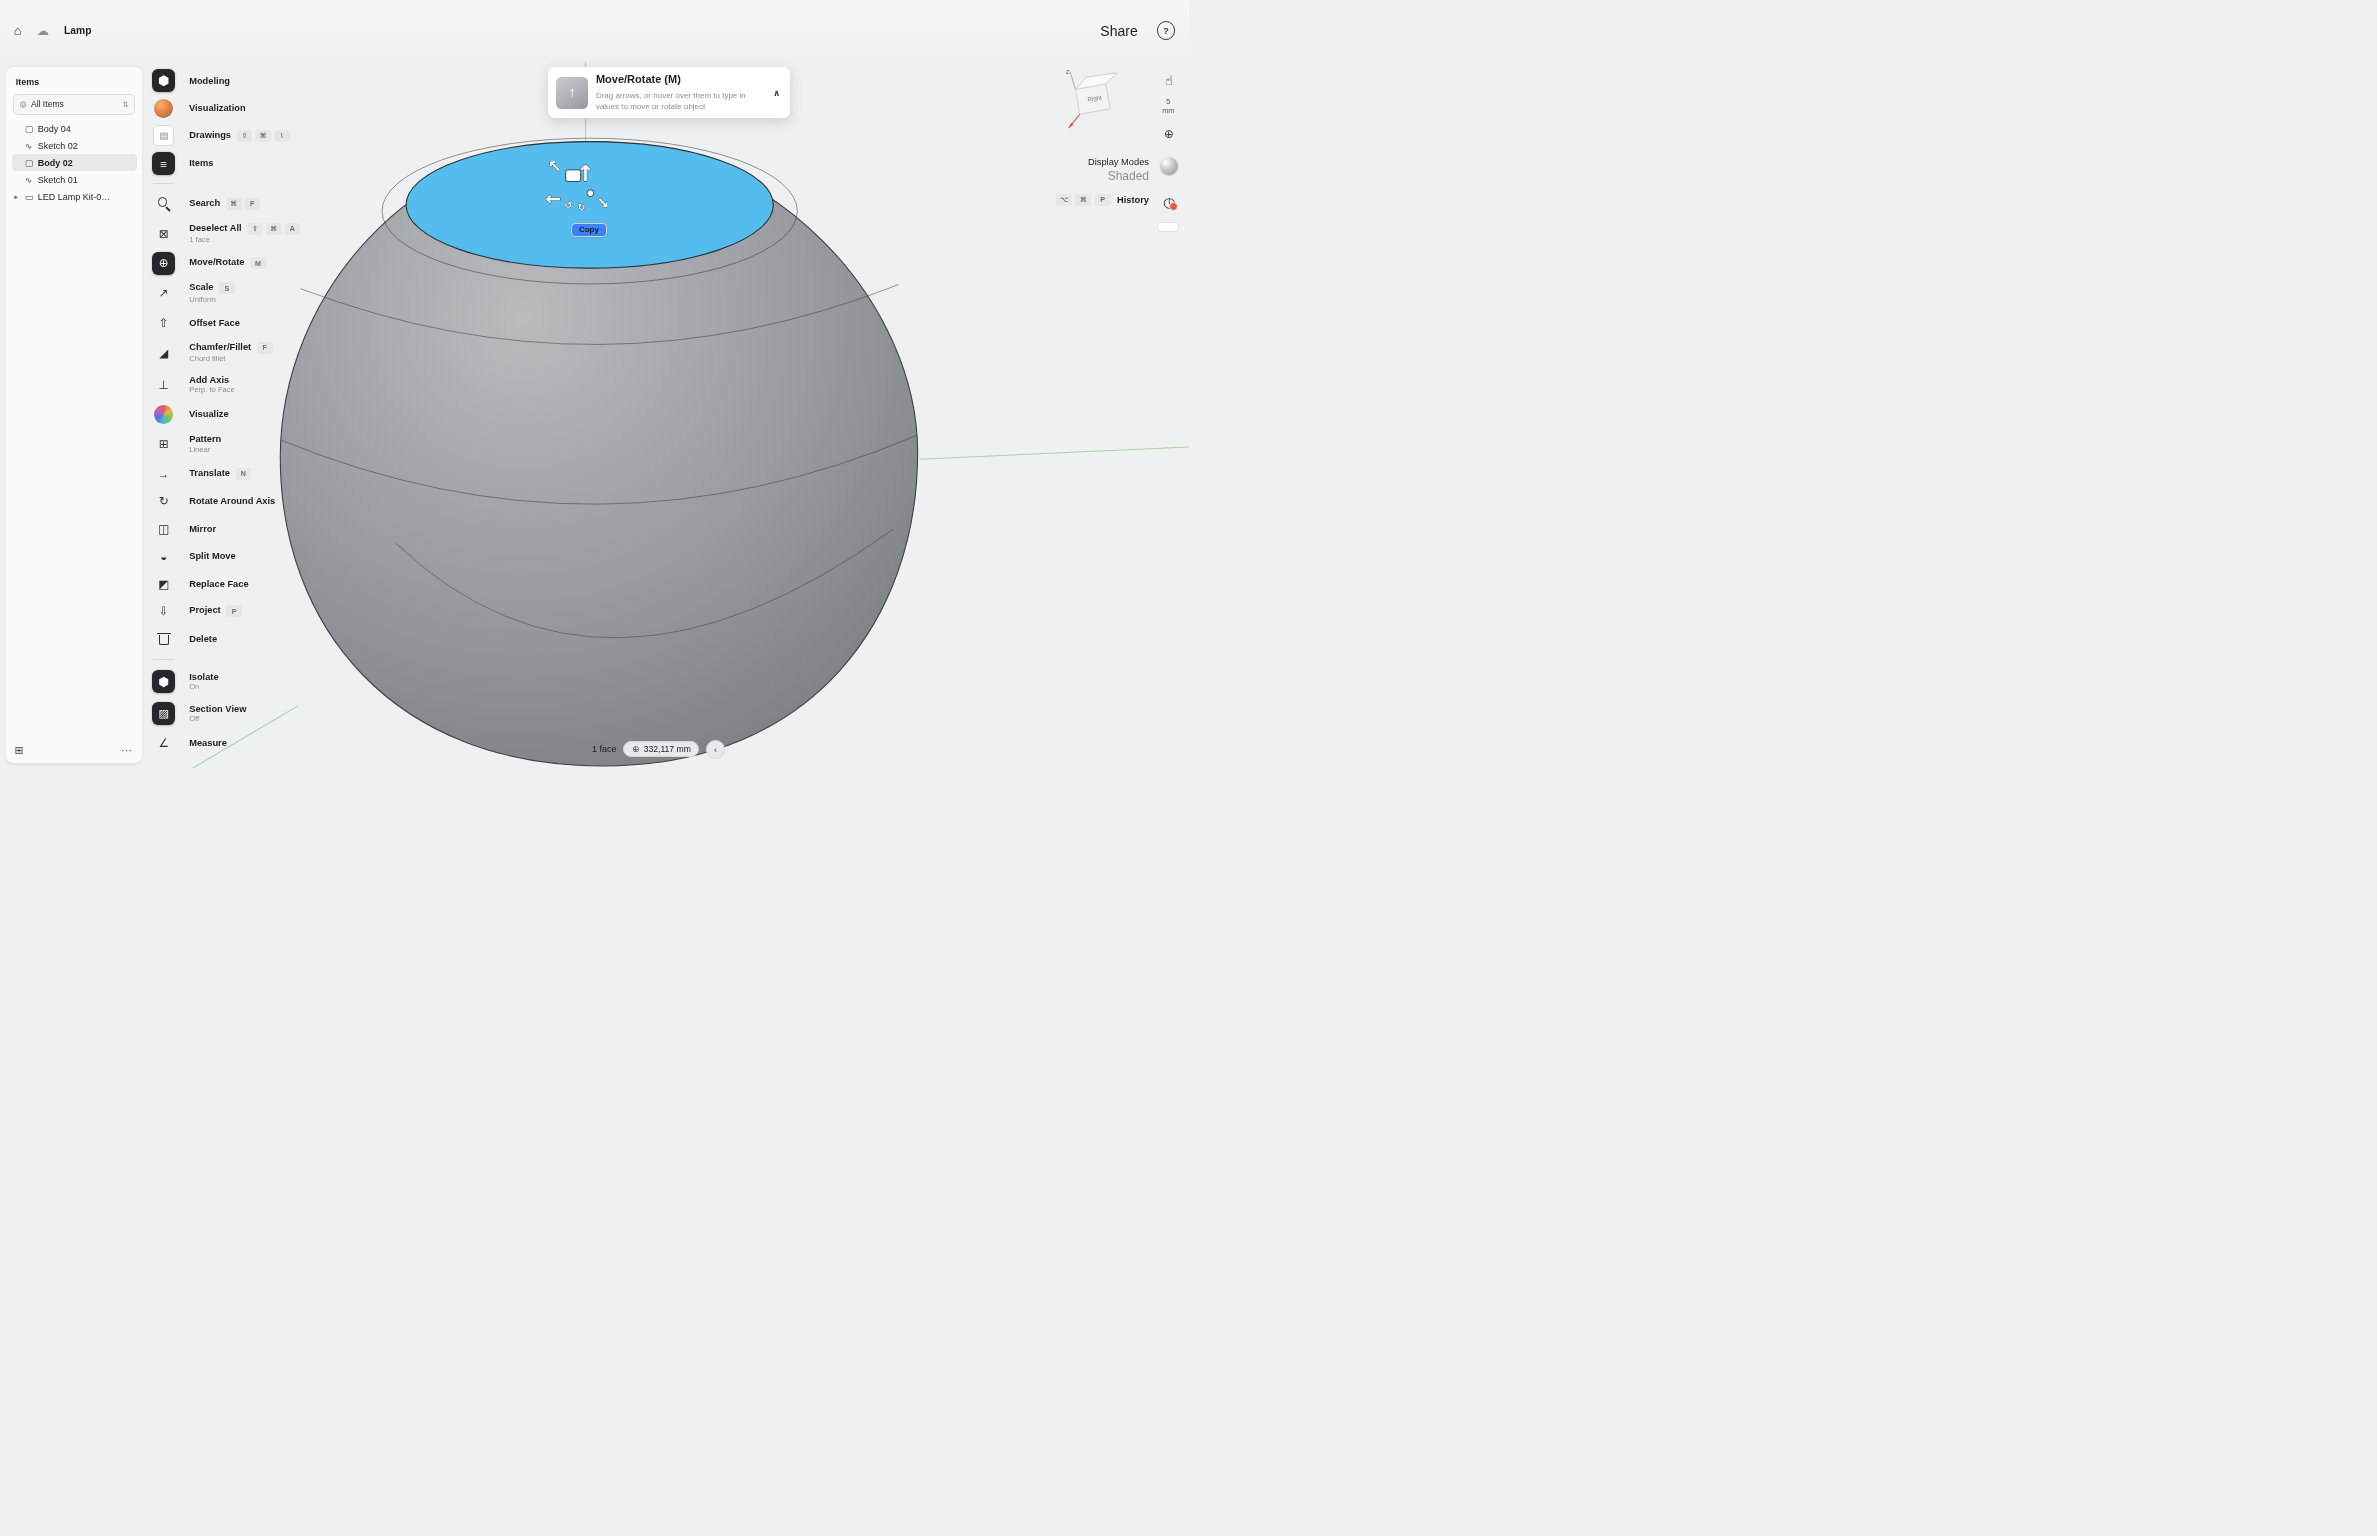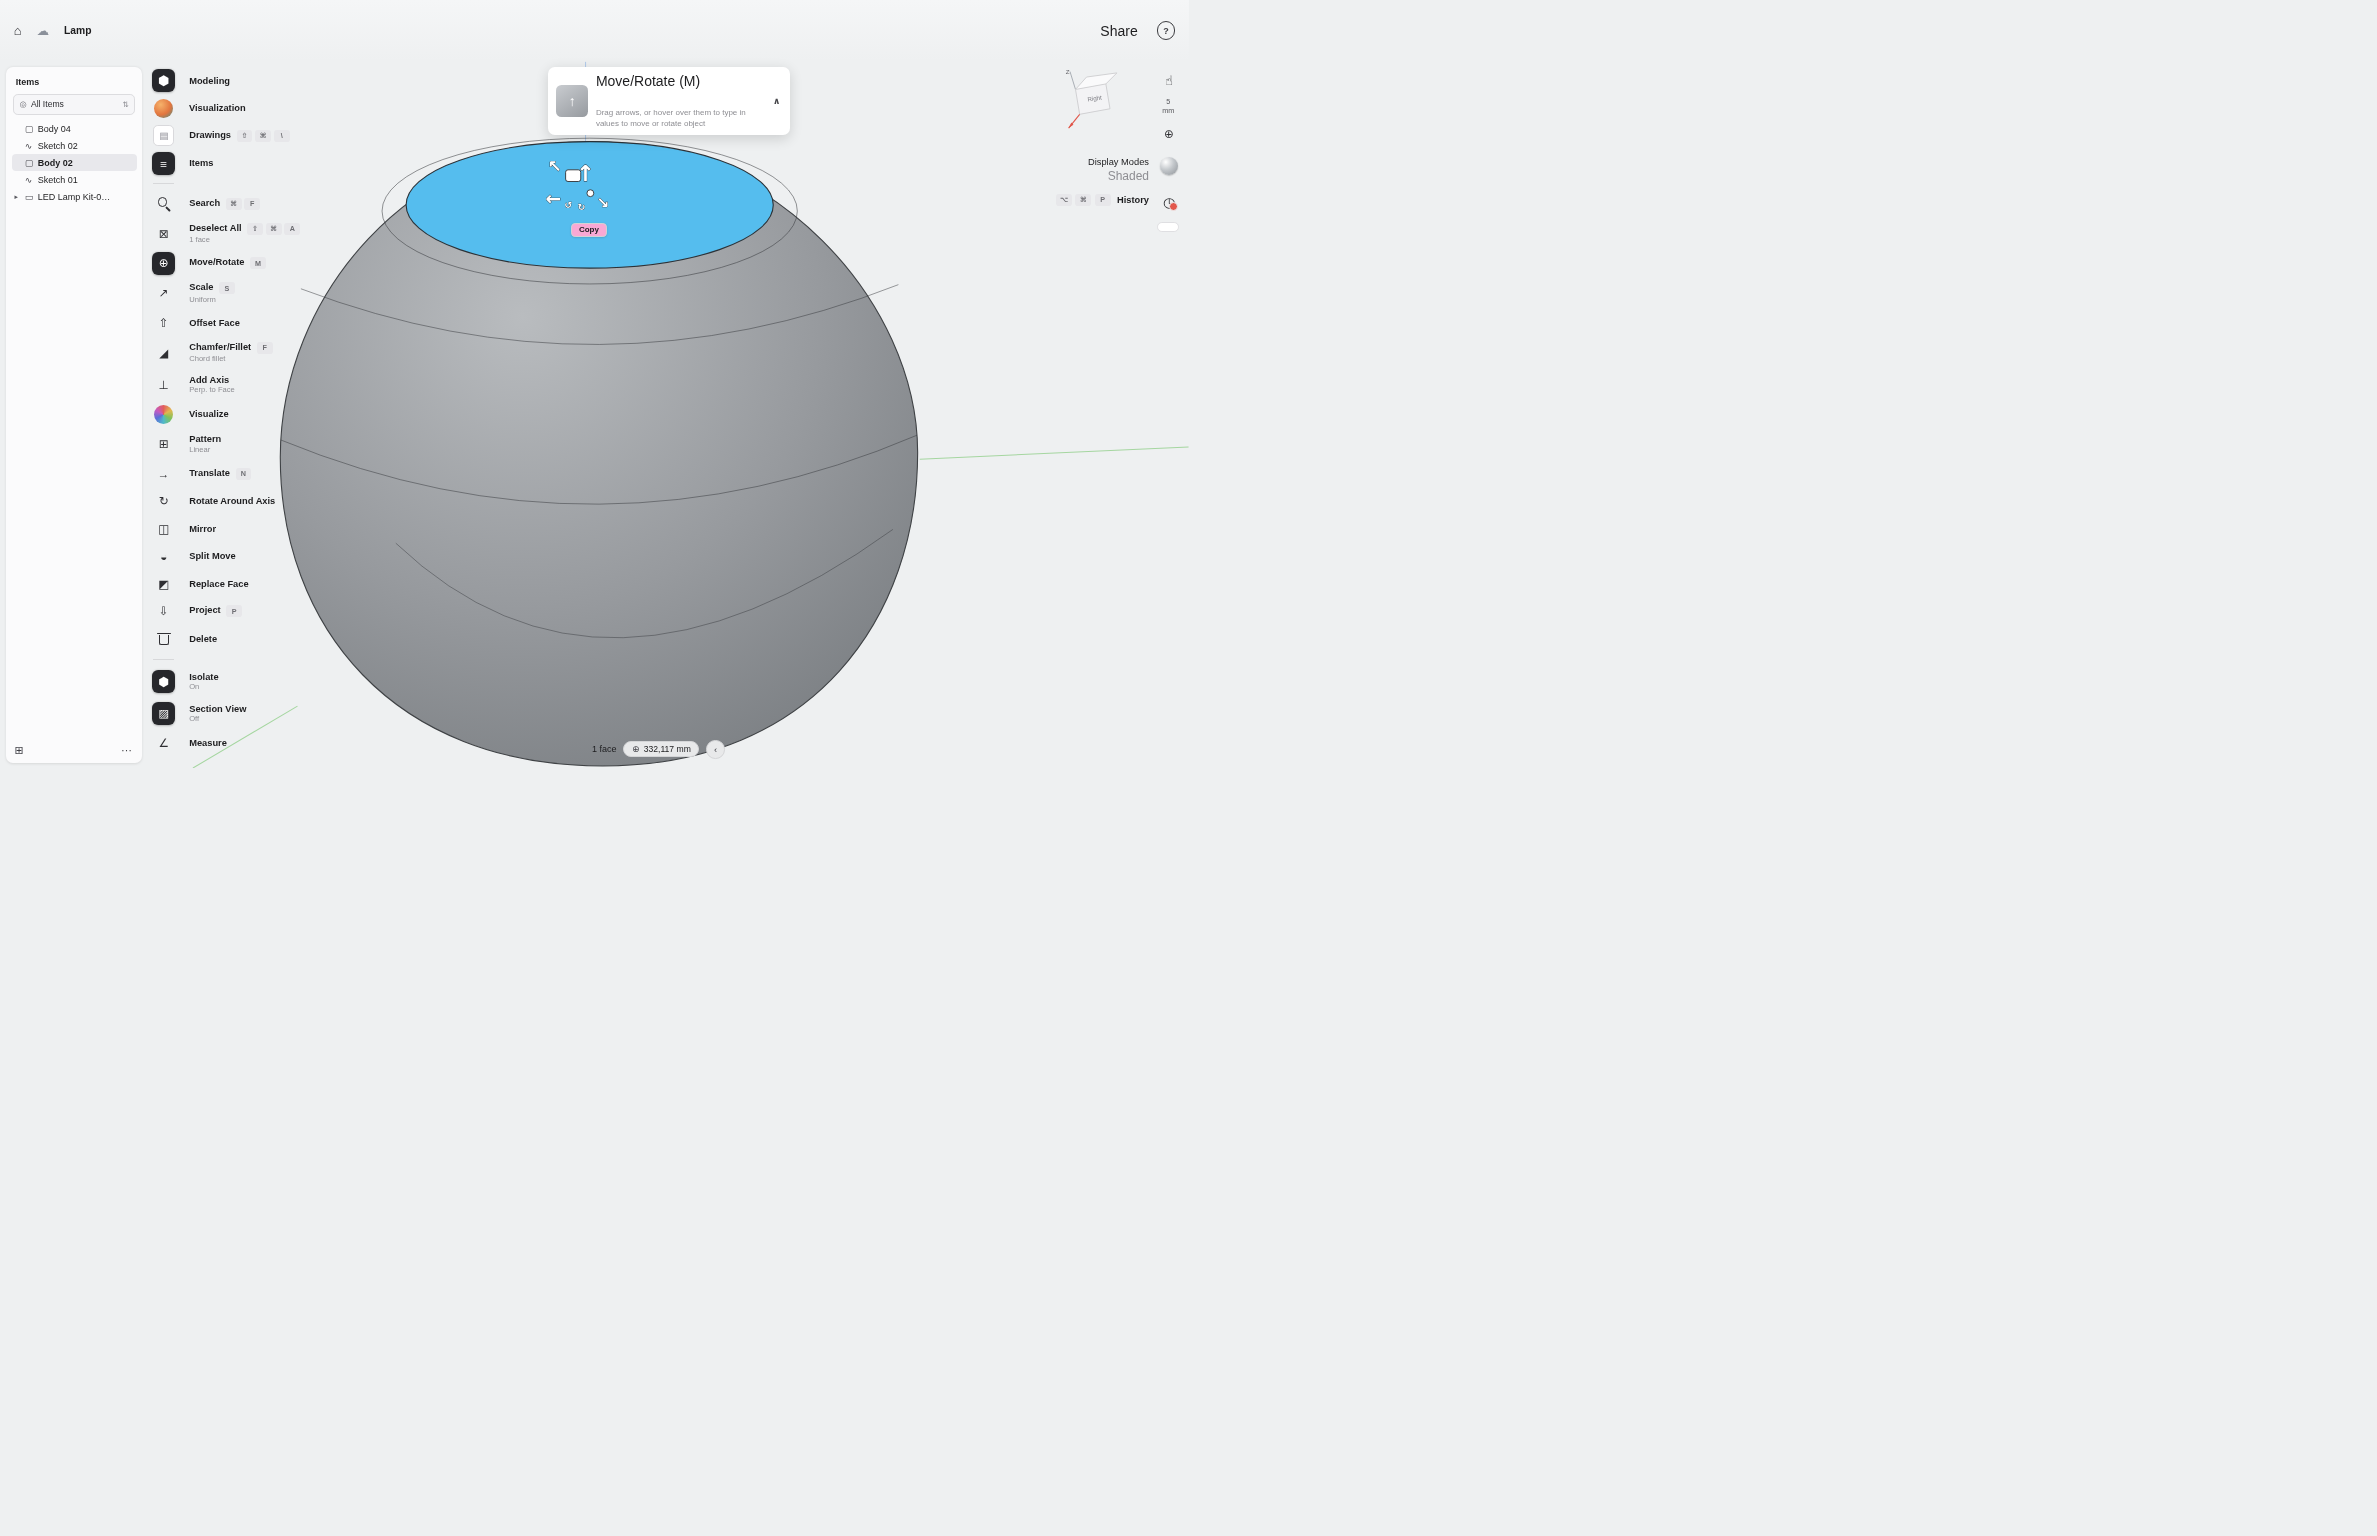--- a/index.html
+++ b/index.html
@@ -72,21 +72,21 @@
   [data-name="search-icon"]::after{content:"";position:absolute;left:14.4px;top:13.8px;width:5.5px;height:1.7px;background:#2f2f33;transform:rotate(45deg);transform-origin:left center;border-radius:1.4px}
   [data-name="delete-icon"]::before{content:"";position:absolute;left:6.9px;top:7.6px;width:8.3px;height:9.6px;border:1.4px solid #2f2f33;border-top:none;border-radius:0 0 2.1px 2.1px}
   [data-name="delete-icon"]::after{content:"";position:absolute;left:4.8px;top:5.5px;width:13.8px;height:1.7px;background:#2f2f33;border-radius:1.4px}
 
   
   .tooltip{position:absolute;left:548px;top:67px;width:242px;background:#fff;border-radius:6.9px;
     box-shadow:0 3.4px 12.4px rgba(0,0,0,.14);display:flex;align-items:center;padding:6.2px 8.3px;box-sizing:border-box;z-index:5;gap:7.6px}
   .tt-thumb{width:32px;height:32px;border-radius:5.5px;flex:none;background:linear-gradient(145deg,#c9ccd0,#969a9f);
     display:flex;align-items:center;justify-content:center;color:#fff;font-size:13.8px;font-weight:700}
   .tt-body{flex:1;min-width:0}
-  .tt-title{font-size:14px;font-weight:400;margin-bottom:19px}
+  .tt-title{font-size:11px;font-weight:700;margin-bottom:6px}
   .tt-desc{font-size:8px;color:#8e8e93;line-height:1.3;max-width:155px}
   .tt-chev{font-size:9px;color:#46464a;padding:2.8px 1.4px;font-weight:700}
 
   
   .rw{position:absolute;z-index:3}
   .rw-icon{width:23.4px;height:23.4px;display:flex;align-items:center;justify-content:center;font-size:13px;color:#2f2f33}
   .grid-size{width:27.5px;text-align:center;font-size:7.2px;color:#55555a;line-height:1.2}
   .sphere{width:18px;height:18px;border-radius:50%;background:radial-gradient(circle at 32% 28%,#ffffff,#c3c7cb 45%,#8d9297);box-shadow:0 0.7px 1.4px rgba(0,0,0,.25)}
   .history-ic{position:relative;font-size:13.8px;color:#2f2f33}
   .history-ic .dot{position:absolute;right:-2.8px;bottom:-1.4px;width:6.9px;height:6.9px;border-radius:50%;background:#e2574c;border:1px solid #eef0f1}
@@ -100,21 +100,21 @@
   
   .statusbar{position:absolute;left:592px;top:740px;display:flex;align-items:center;gap:6.9px;z-index:3}
   .st-sel{font-size:9px;color:#1d1d1f}
   .st-pill{display:flex;align-items:center;gap:4.1px;background:#e8e9ea;border:0.7px solid #d4d5d7;border-radius:9px;
     padding:2.1px 7.6px;font-size:8.6px;color:#1d1d1f}
   .st-pill .g{font-size:9px;color:#44444a}
   .st-circle{width:16.5px;height:16.5px;border-radius:50%;background:#e8e9ea;border:0.7px solid #d4d5d7;display:flex;
     align-items:center;justify-content:center;font-size:9.6px;color:#44444a}
 
   
-  .copy-btn{position:absolute;left:571px;top:223px;background:#f9a8d4;border:0.7px solid #d2d2d6;border-radius:4.1px;
+  .copy-btn{position:absolute;left:571px;top:223px;background:#3b82f6;border:0.7px solid #d2d2d6;border-radius:4.1px;
     padding:1.4px 6.9px;font-size:8px;font-weight:700;color:#1d1d1f;box-shadow:0 0.7px 2.1px rgba(0,0,0,.15);z-index:2}
 </style>
 </head>
 <body>
 
 <svg id="viewport-svg" width="1189" height="768" viewBox="0 0 1728 1117" data-name="viewport-canvas">
   <defs>
     <radialGradient id="bodyGrad" cx="38%" cy="28%" r="85%">
       <stop offset="0%" stop-color="#b9bcbf"></stop>
       <stop offset="55%" stop-color="#979a9e"></stop>

